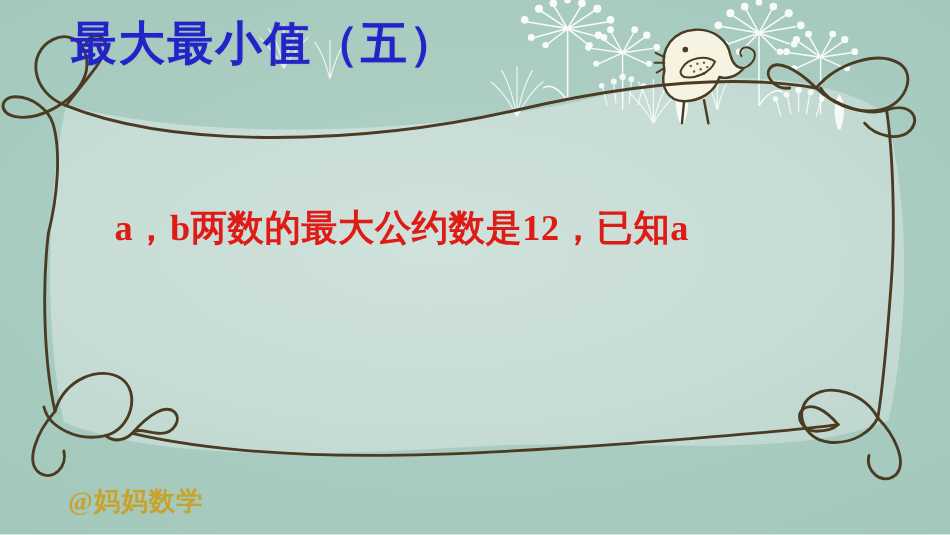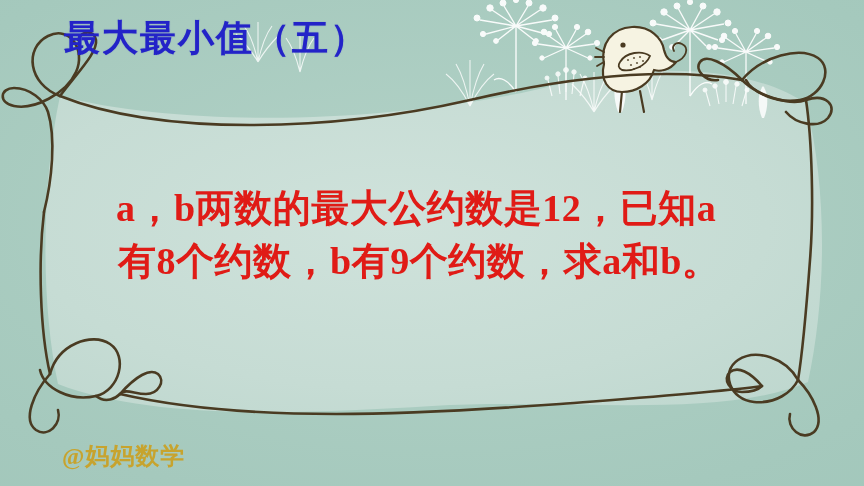--- a/index.html
+++ b/index.html
@@ -26,38 +26,38 @@
     position: absolute;
     inset: 0;
     width: 864px;
     height: 486px;
   }
   
   .title {
     position: absolute;
     left: 64px;
     top: 20px;
-    font-size: 36px;
+    font-size: 42px;
     line-height: 1;
     color: #2323c8;
     font-family: "Liberation Serif", "DejaVu Serif", serif;
     font-weight: 700;
     letter-spacing: 2px;
     white-space: nowrap;
     text-shadow: 0 0 1px rgba(35,35,200,.5);
   }
   .body-text {
     position: absolute;
-    left: 116px;
+    left: 104px;
     top: 182px;
     width: 650px;
     color: #e01b16;
     font-family: "Liberation Serif", "DejaVu Serif", serif;
     font-weight: 700;
-    font-size: 38px;
+    font-size: 33px;
     line-height: 53px;
     letter-spacing: 0.5px;
   }
   .body-text .line { display: block; white-space: nowrap; }
   .body-text .line-2 { padding-left: 2px; }
   .watermark {
     position: absolute;
     left: 62px;
     top: 440px;
     font-size: 24px;
@@ -302,18 +302,17 @@
                C720,372 730,400 754,402
                C776,404 792,392 798,380"></path>
       <path d="M762,386 C750,372 738,366 730,372 C722,379 730,392 742,392 C752,392 758,390 762,386"></path>
     </g>
   </svg>
 
   <div class="title">最大最小值（五）</div>
 
   <div class="body-text">
     <span class="line line-1">a，b两数的最大公约数是12，已知a</span>
-    <span class="line line-2">有8个约数，b有9个约数，求a和b。</span>
   </div>
 
   <div class="watermark">@妈妈数学</div>
 
 </div>
 
 </body></html>

